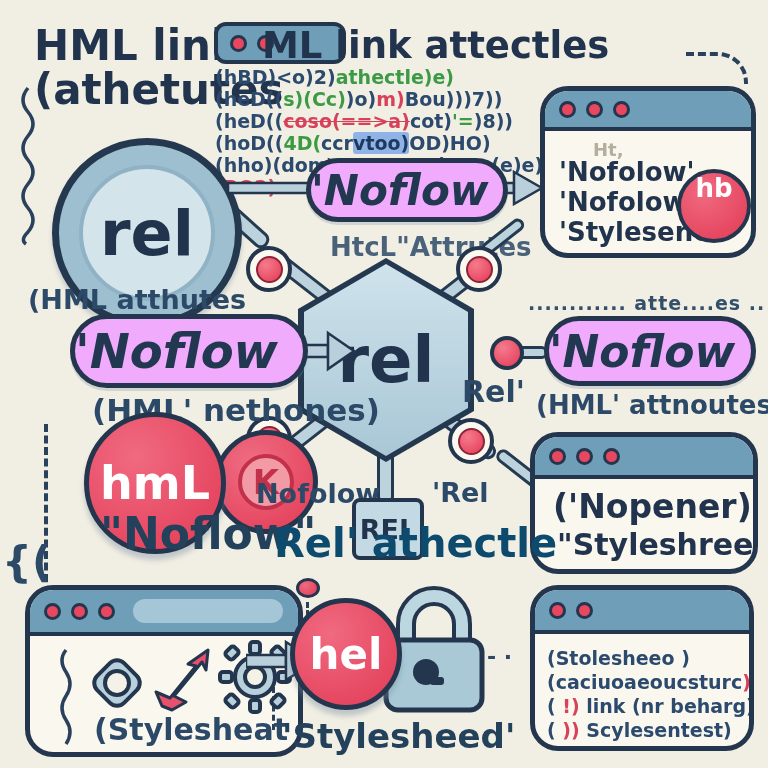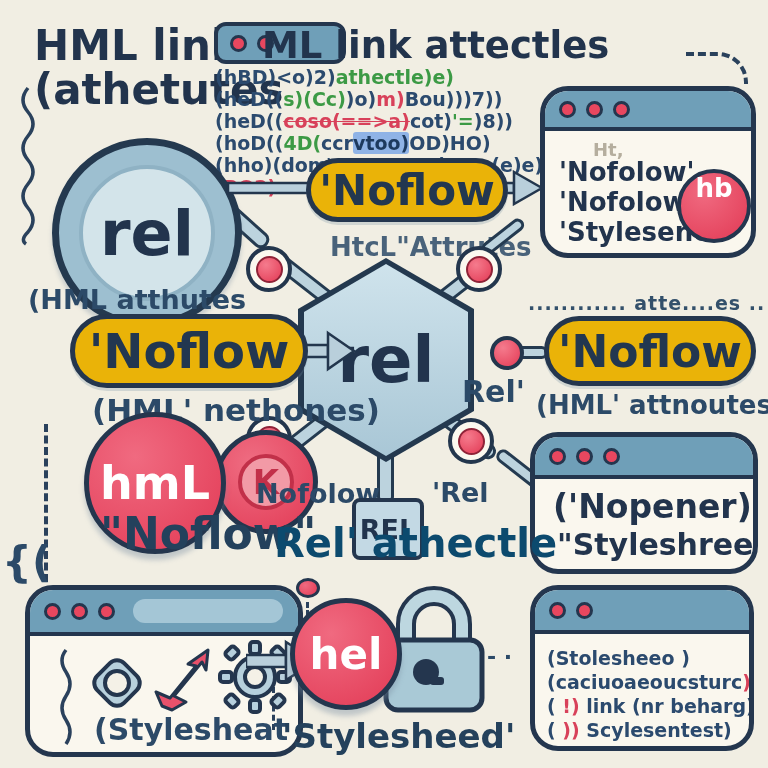--- a/index.html
+++ b/index.html
@@ -4,23 +4,23 @@
 <style>
   * { margin:0; padding:0; box-sizing:border-box; }
   html,body { width:768px; height:768px; overflow:hidden; }
   body { background:#f1eee3; font-family:"DejaVu Sans", sans-serif; color:#24364e; position:relative; }
   .abs { position:absolute; }
 
   
   .window { background:#faf7ee; border:5px solid #24364e; border-radius:28px; overflow:hidden; }
   .winbar { background:#6f9fb8; border-bottom:4px solid #24364e; display:flex; align-items:center; gap:10px; padding-left:14px; }
   .dot { width:17px; height:17px; border-radius:50%; background:#e8475f; border:3px solid #24364e; }
-  .pill-btn { background:#eab308; border:5px solid #24364e; border-radius:40px;
-              display:flex; align-items:center; justify-content:center;
-              font-weight:bold; color:#223750; box-shadow:0 3px 0 rgba(110,140,160,.25); }
+  .pill-btn { background:#f0abfc; border:5px solid #24364e; border-radius:40px;
+              display:flex; align-items:center; justify-content:flex-start;
+              font-weight:bold; color:#223750; box-shadow:0 3px 0 rgba(110,140,160,.25);font-style:italic; }
   .tube { background:#bcd3de; border:3px solid #243a50; border-radius:8px; }
   .node { border-radius:50%; background:#fbf8ef; border:4px solid #23364d; display:flex; align-items:center; justify-content:center; }
   .node .ball { border-radius:50%; background:radial-gradient(circle at 35% 30%, #f57b8d, #e33a55); border:2px solid #8f2338; }
   .cap { font-weight:bold; color:#2c4a68; white-space:nowrap; }
 
   
   .cline { white-space:nowrap; font-weight:bold; }
   .c-navy { color:#2b4a6e; }
   .c-green { color:#3c9a45; }
   .c-red { color:#d8415a; }

